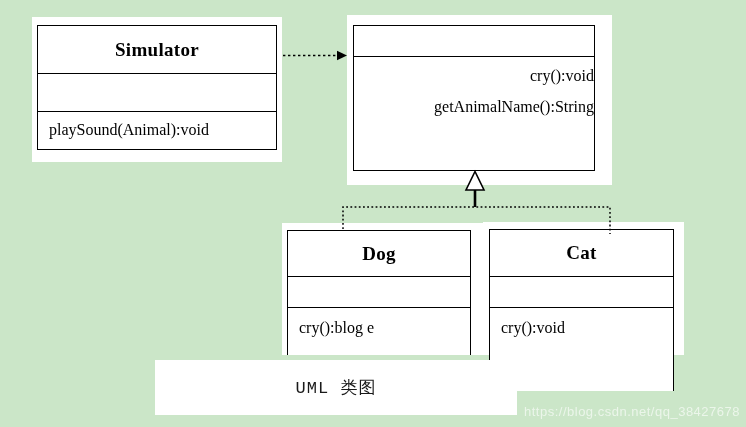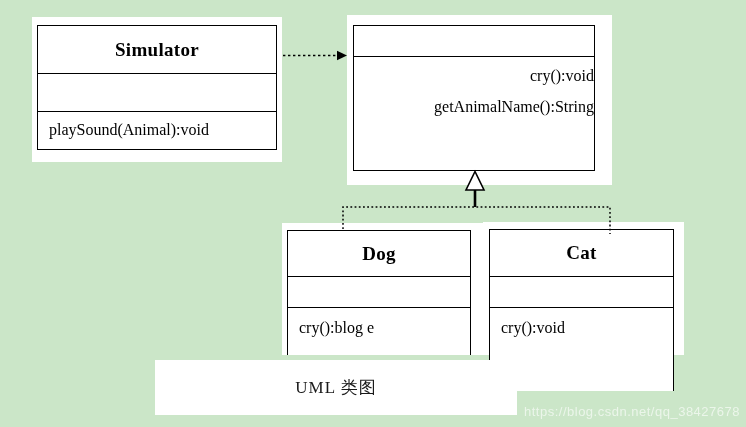--- a/index.html
+++ b/index.html
@@ -40,20 +40,21 @@
     position:absolute; left:0; top:0;
     pointer-events:none;
   }
   .caption-strip {
     position:absolute;
     left:155px; top:360px; width:362px; height:55px;
     background:#ffffff;
     display:flex; align-items:center; justify-content:center;
     font-size:17px; color:#1a1a1a;
     letter-spacing:1px;
+    font-family:Liberation Mono, monospace;
   }
   .watermark {
     position:absolute;
     right:6px; bottom:8px;
     font-family:"Liberation Sans", sans-serif;
     font-size:13px;
     color:rgba(255,255,255,0.62);
     letter-spacing:0.5px;
     white-space:nowrap;
   }

